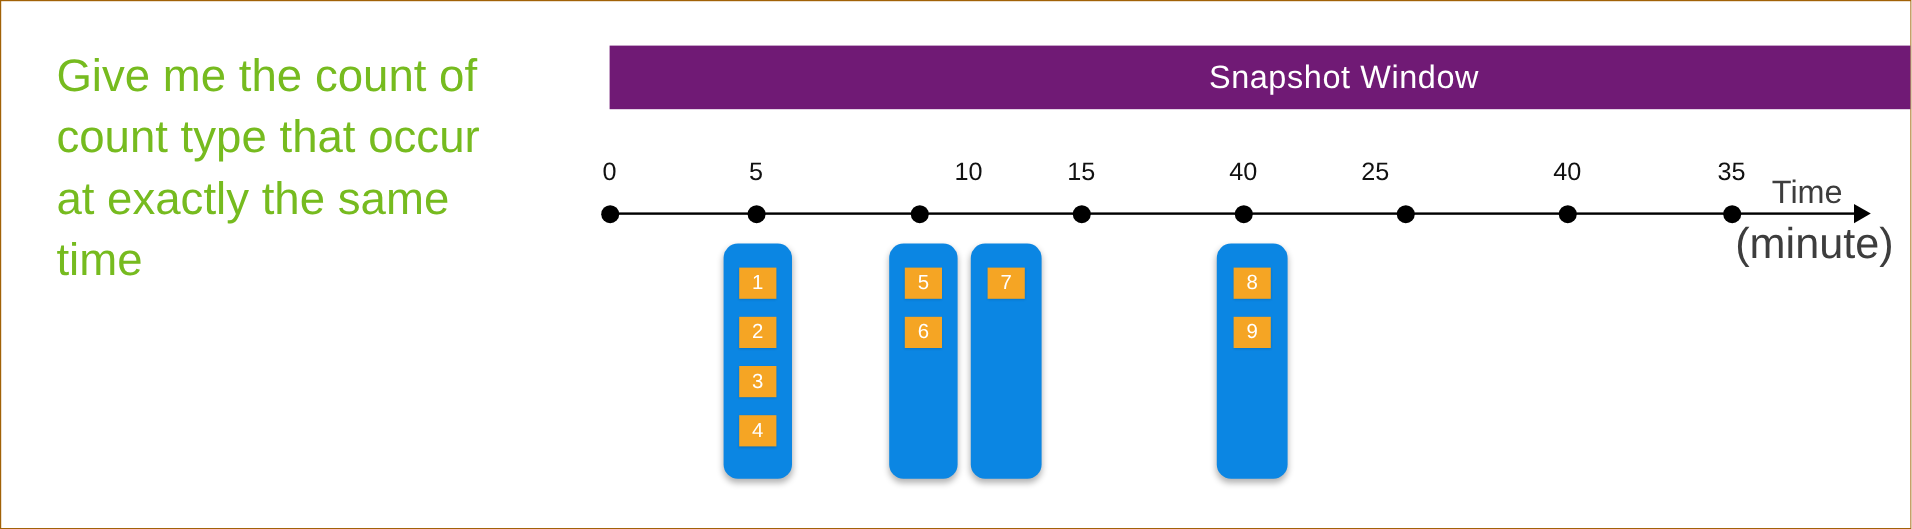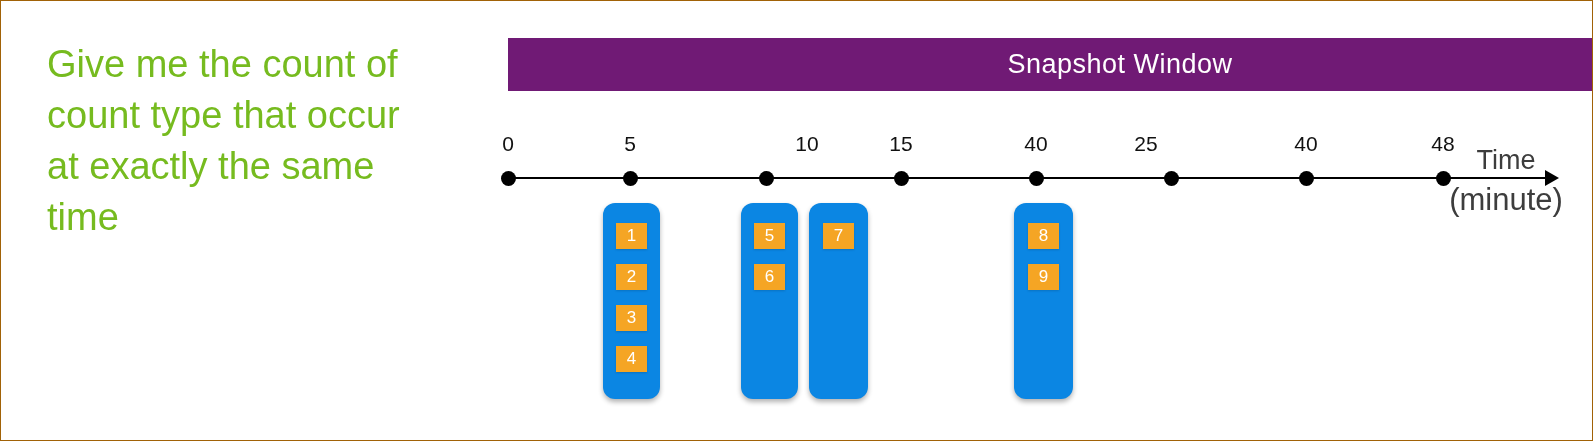--- a/index.html
+++ b/index.html
@@ -88,21 +88,21 @@
     font-size: 27px;
     color: #3d3d3d;
     font-weight: 300;
   }
   .time-label-2 {
     position: absolute;
     left: 1445px;
     top: 181px;
     width: 120px;
     text-align: center;
-    font-size: 31px;
+    font-size: 36px;
     color: #3d3d3d;
     font-weight: 300;
   }
 
   
   .group {
     position: absolute;
     top: 202px;
     height: 196px;
     background: #0B86E3;
@@ -160,21 +160,21 @@
   <div class="dot" style="left:1297.5px"></div>
   <div class="dot" style="left:1434.5px"></div>
 
   <div class="tick-label" style="left:477px">0</div>
   <div class="tick-label" style="left:599px">5</div>
   <div class="tick-label" style="left:776px">10</div>
   <div class="tick-label" style="left:870px">15</div>
   <div class="tick-label" style="left:1005px">40</div>
   <div class="tick-label" style="left:1115px">25</div>
   <div class="tick-label" style="left:1275px">40</div>
-  <div class="tick-label" style="left:1412px">48</div>
+  <div class="tick-label" style="left:1412px">35</div>
 
   <div class="time-label-1">Time</div>
   <div class="time-label-2">(minute)</div>
 
   <div class="group group-a">
     <div class="tweet t1">1</div>
     <div class="tweet t2">2</div>
     <div class="tweet t3">3</div>
     <div class="tweet t4">4</div>
   </div>

